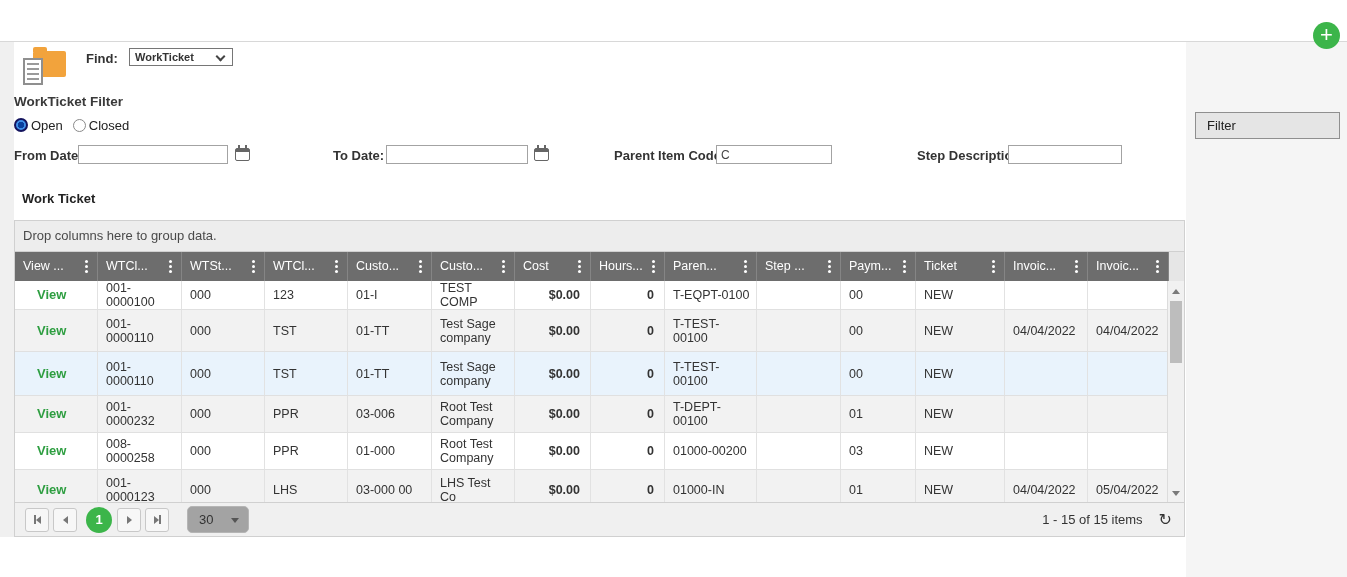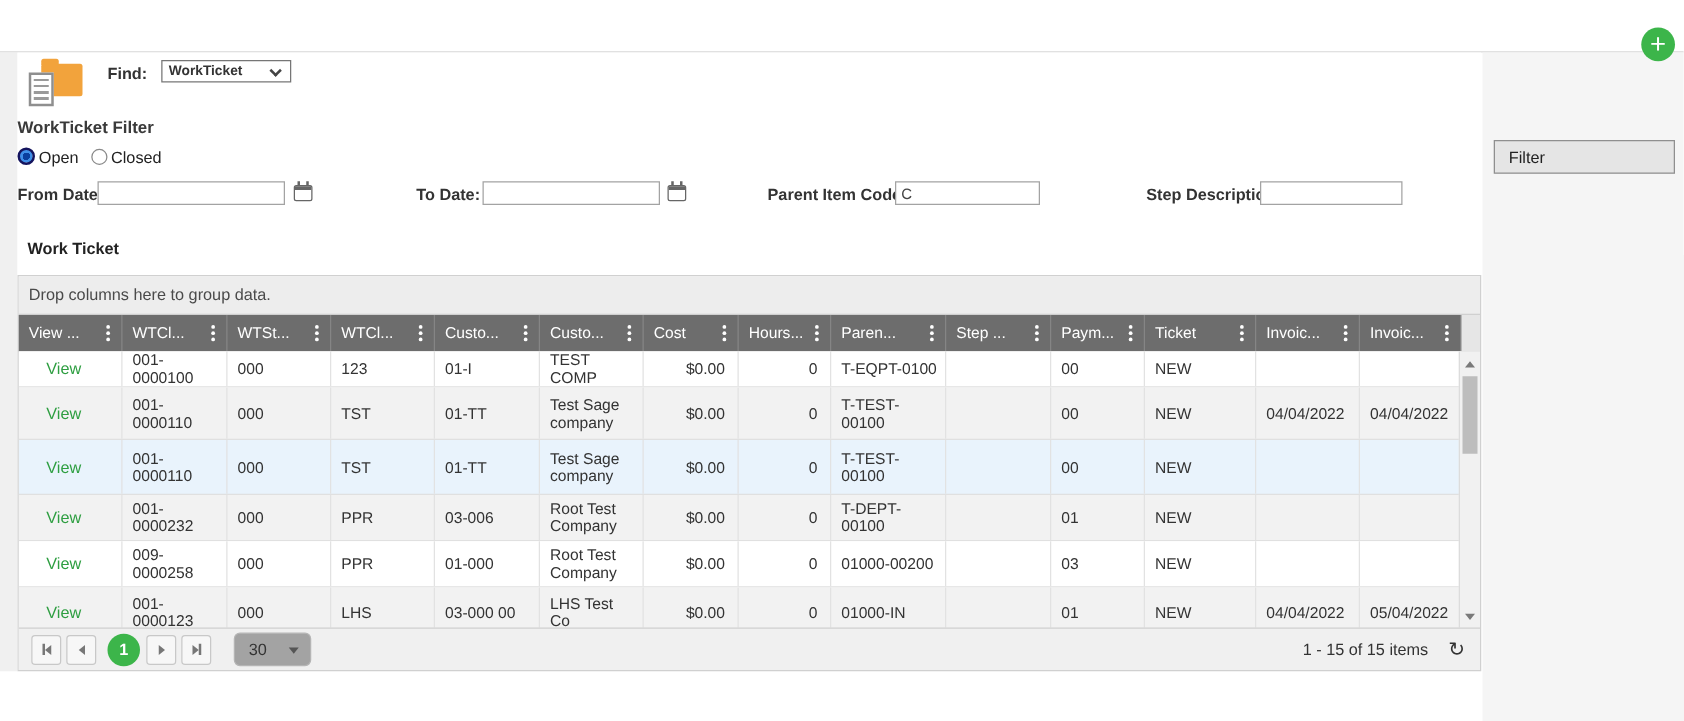--- a/index.html
+++ b/index.html
@@ -62,22 +62,22 @@
   .kebab { position:absolute; right:9px; top:50%; margin-top:-1.5px; width:3px; height:3px; border-radius:50%;
            background:#fff; box-shadow:0 -5px 0 #fff, 0 5px 0 #fff; }
 
   .gbody { position:relative; height:223px; overflow:hidden; }
   .rows { position:absolute; left:0; top:0; width:1154px; }
   .grow { display:flex; border-bottom:1px solid #e0e0e0; background:#fff; }
   .grow.alt { background:#f2f2f2; }
   .grow.sel { background:#e9f3fc; }
   .gcell { border-right:1px solid #e2e2e2; font-size:12.5px; color:#333; padding:0 6px 0 8px;
            display:flex; align-items:center; overflow:hidden; line-height:14px; }
-  .gcell.num { justify-content:flex-end; padding-right:10px; }
-  .viewlink { color:#2e9e41; font-weight:normal; font-size:13px; margin-left:14px; cursor:pointer; }
+  .gcell.num { justify-content:flex-end; padding-right:10px;font-weight:bold; }
+  .viewlink { color:#2e9e41; font-weight:bold; font-size:13px; margin-left:14px; cursor:pointer; }
 
   .vscroll { position:absolute; right:0; top:0; width:17px; height:223px; background:#f1f1f1; border-left:1px solid #dcdcdc; }
   .sb-up { position:absolute; left:4px; top:8px; width:0; height:0; border-left:4px solid transparent;
            border-right:4px solid transparent; border-bottom:5px solid #7a7a7a; }
   .sb-dn { position:absolute; left:4px; bottom:8px; width:0; height:0; border-left:4px solid transparent;
            border-right:4px solid transparent; border-top:5px solid #7a7a7a; }
   .sb-thumb { position:absolute; left:2px; top:20px; width:12px; height:62px; background:#bdbdbd; }
 
   
   .pager { position:absolute; left:0; bottom:0; width:1169px; height:34px; background:#f0f0f0; border-top:1px solid #d0d0d0;
@@ -237,21 +237,21 @@
               <div class="gcell" style="width: 84px;"></div>
               <div class="gcell" style="width: 75px;">01</div>
               <div class="gcell" style="width: 89px;">NEW</div>
               <div class="gcell" style="width: 83px;"></div>
               <div class="gcell" style="width: 81px;"></div>
             </div>
             <div class="grow white" style="height: 37px;">
               <div class="gcell" style="width: 83px;">
                 <span class="viewlink">View</span>
               </div>
-              <div class="gcell" style="width: 84px;">009-0000258</div>
+              <div class="gcell" style="width: 84px;">008-0000258</div>
               <div class="gcell" style="width: 83px;">000</div>
               <div class="gcell" style="width: 83px;">PPR</div>
               <div class="gcell" style="width: 84px;">01-000</div>
               <div class="gcell" style="width: 83px;">Root Test Company</div>
               <div class="gcell num" style="width: 76px;">$0.00</div>
               <div class="gcell num" style="width: 74px;">0</div>
               <div class="gcell" style="width: 92px;">01000-00200</div>
               <div class="gcell" style="width: 84px;"></div>
               <div class="gcell" style="width: 75px;">03</div>
               <div class="gcell" style="width: 89px;">NEW</div>

